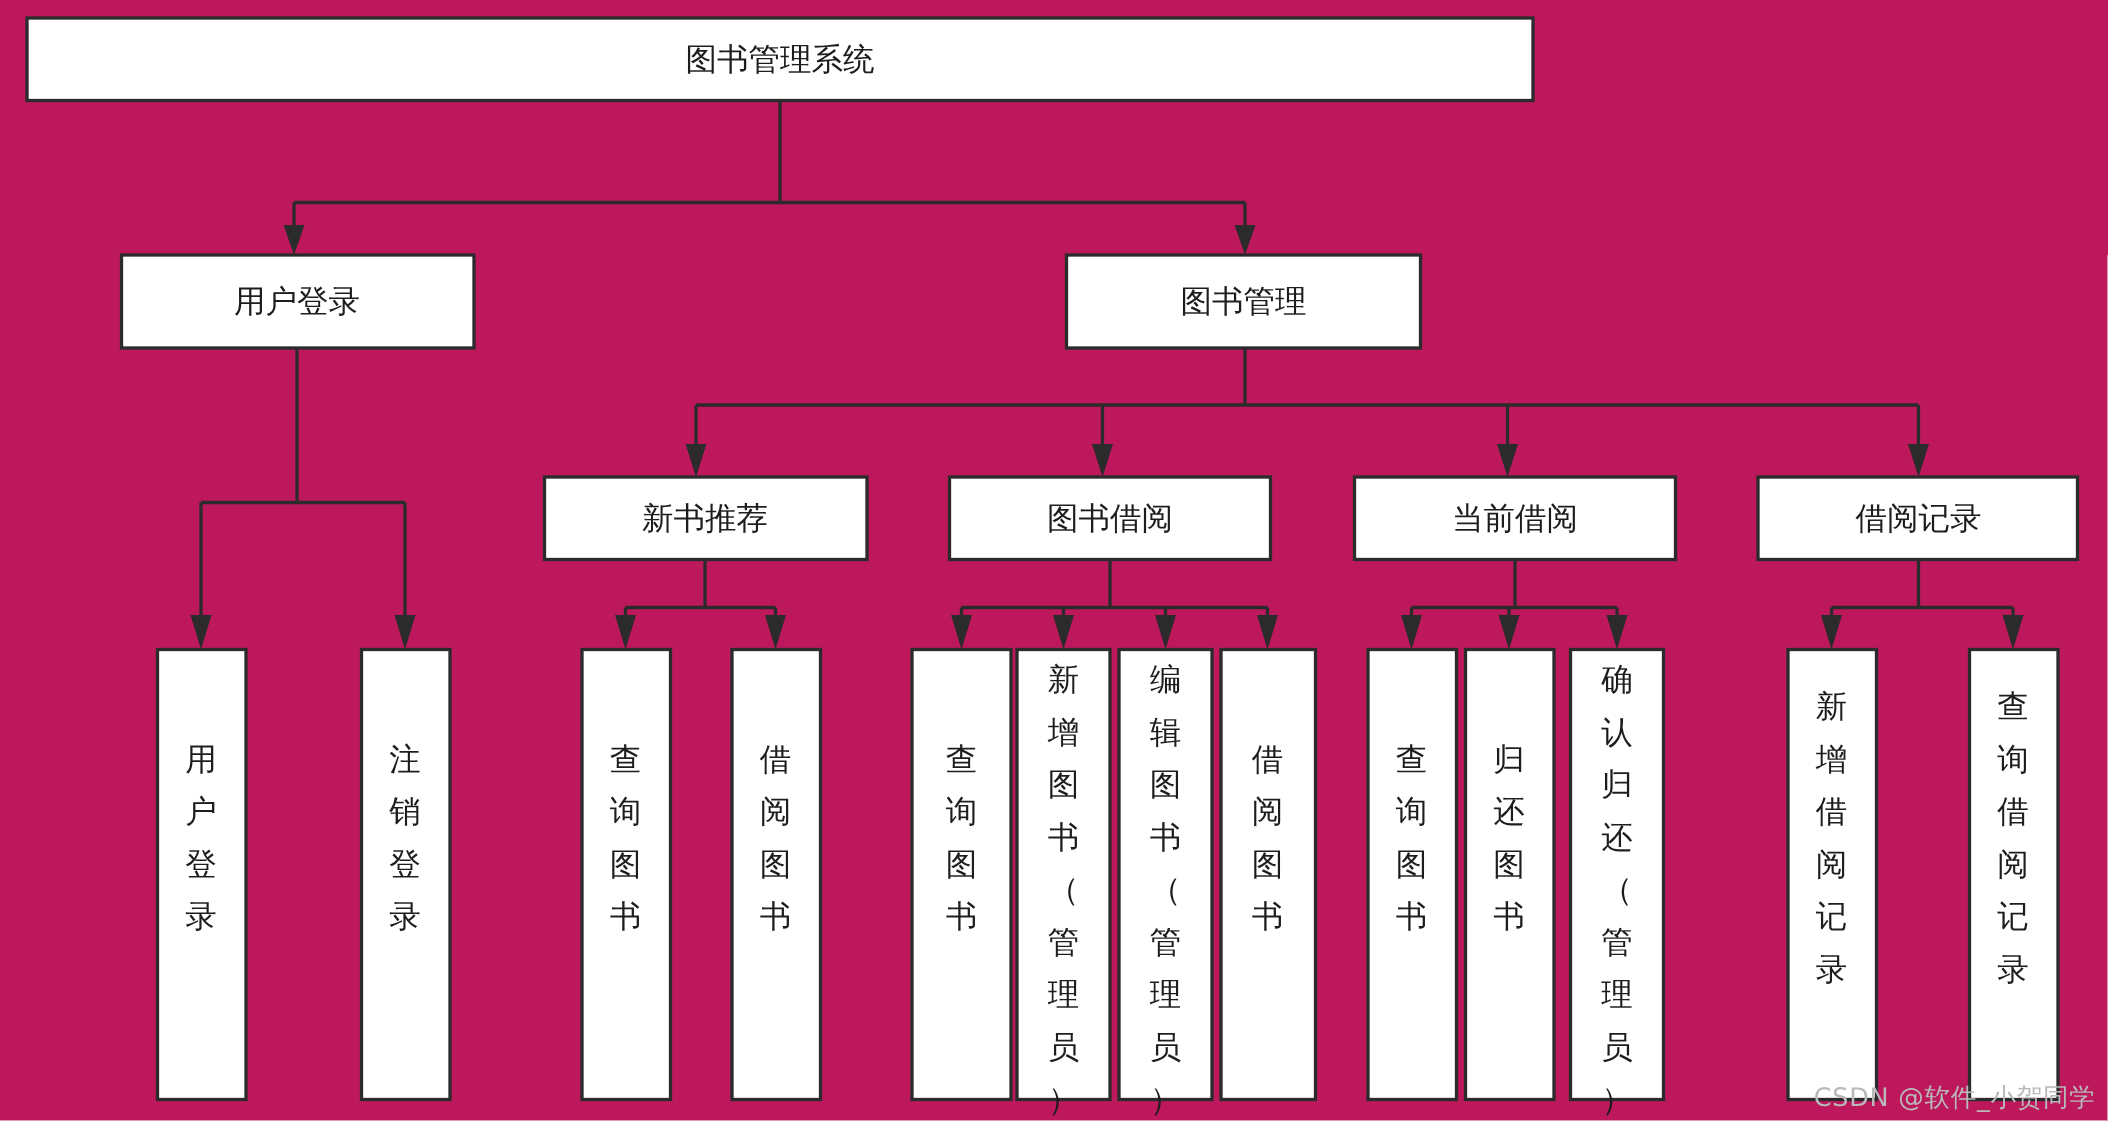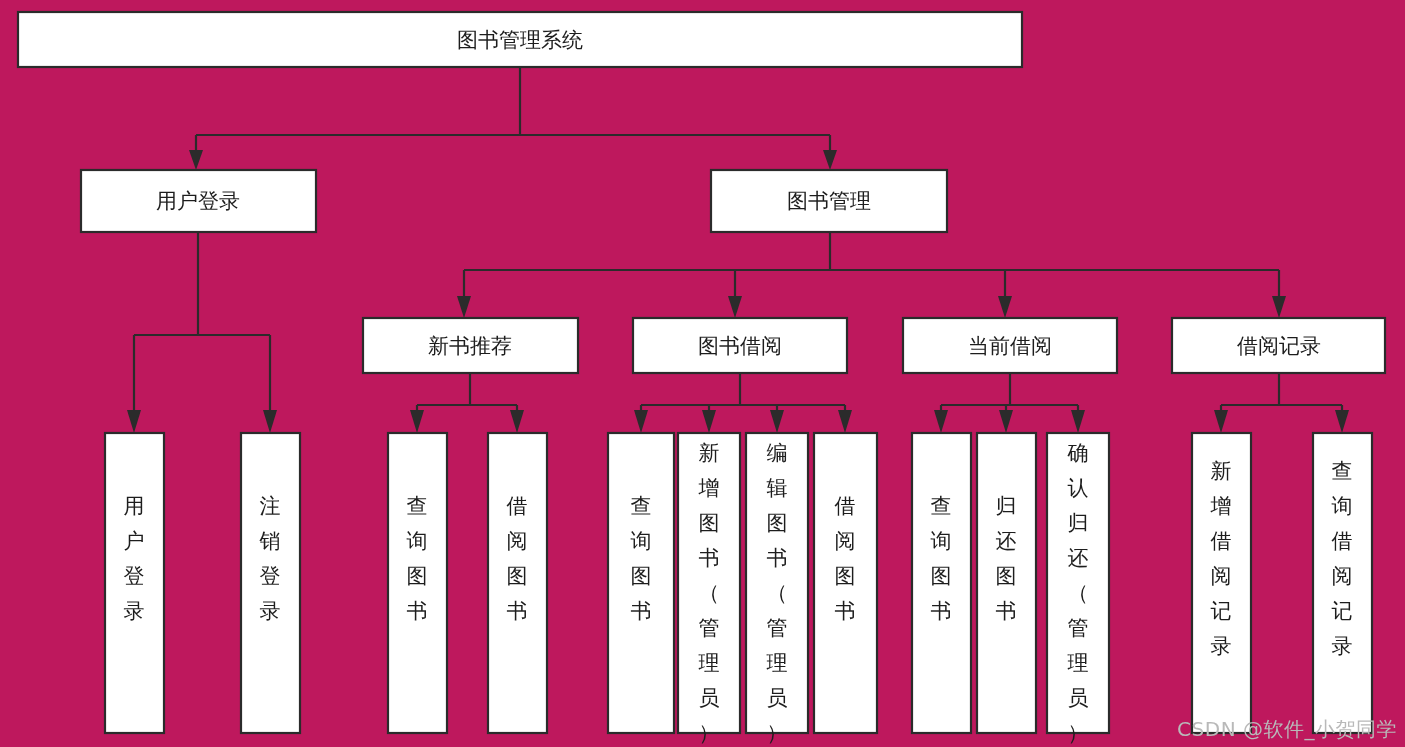--- a/index.html
+++ b/index.html
@@ -52,21 +52,21 @@
     font-family: "DejaVu Sans", "Liberation Sans", sans-serif;
     font-size: 21px;
     fill: #1d1d1d;
     text-anchor: middle;
   }
   .watermark-text {
     position: absolute;
     right: 8px;
     bottom: 4px;
     font-family: "DejaVu Sans", "Liberation Sans", sans-serif;
-    font-size: 20px;
+    font-size: 17px;
     color: #b9b9b9;
     white-space: nowrap;
     user-select: none;
     letter-spacing: 0.5px;
   }
 </style>
 </head>
 <body>
 
 <div id="diagram-root">

